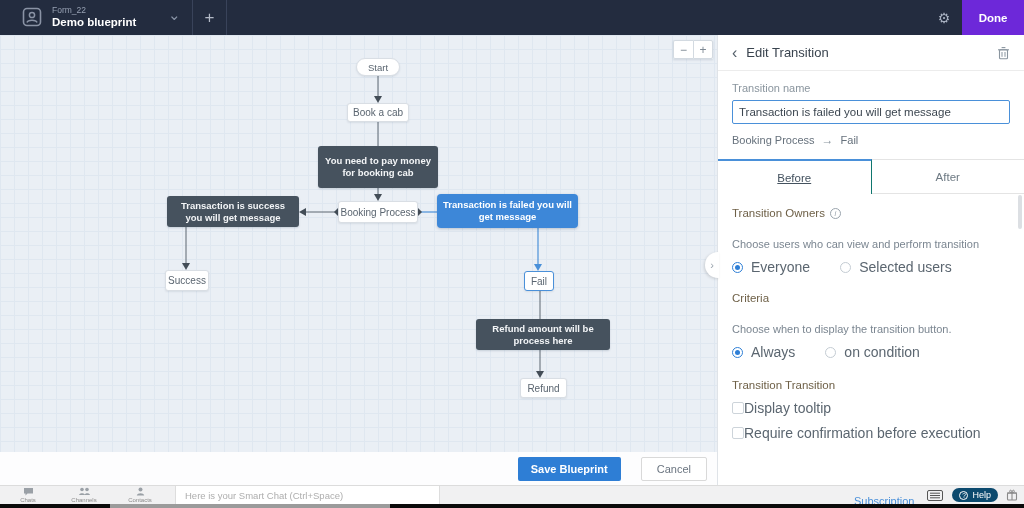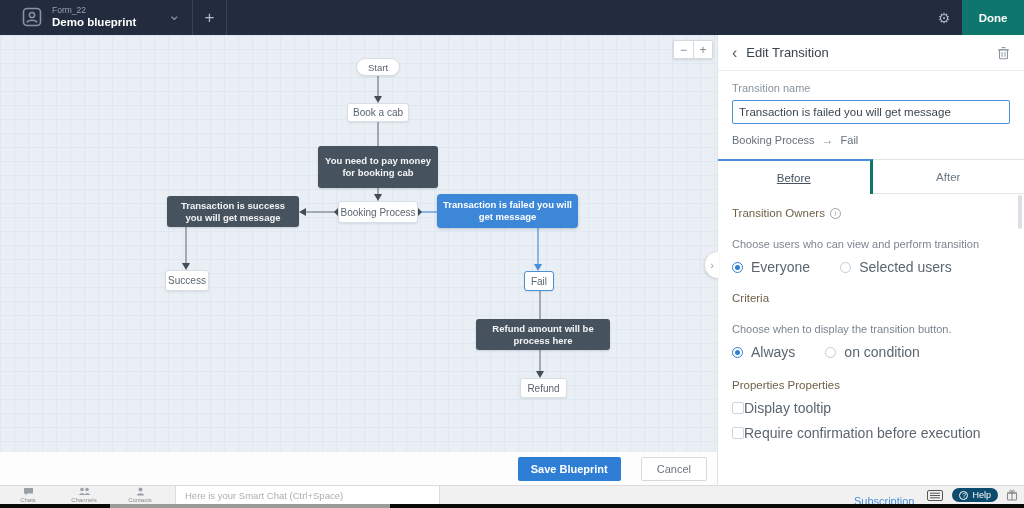--- a/index.html
+++ b/index.html
@@ -10,21 +10,21 @@
   .header { position:absolute; left:0; top:0; width:1024px; height:35px; background:#232c3f; }
   .hdr-tab { position:absolute; left:0; top:0; width:193px; height:35px; border-right:1px solid #39435a; }
   .form-icon { position:absolute; left:22px; top:7px; width:20px; height:20px; }
   .hdr-form-label { position:absolute; left:52px; top:5px; font-size:8.5px; color:#97a1b3; }
   .hdr-bp-name { position:absolute; left:52px; top:16px; font-size:11.5px; font-weight:700; color:#ffffff; }
   .hdr-chevron { position:absolute; left:168px; top:6px; font-size:15px; color:#8b96a8; }
   .hdr-plus { position:absolute; left:193px; top:0; width:34px; height:35px; border-right:1px solid #39435a;
               display:flex; align-items:center; justify-content:center; font-size:17px; color:#b3bac7; cursor:pointer; }
   .hdr-gear { position:absolute; left:930px; top:0; width:28px; height:35px; display:flex; align-items:center; justify-content:center;
               font-size:14px; color:#a9b2c2; cursor:pointer; }
-  .done-btn { position:absolute; right:0; top:0; width:62px; height:35px; background:#0f766e; color:#fff;
+  .done-btn { position:absolute; right:0; top:0; width:62px; height:35px; background:#6d28d9; color:#fff;
               font-size:11.5px; font-weight:700; display:flex; align-items:center; justify-content:center; cursor:pointer; }
 
   
   .canvas { position:absolute; left:0; top:35px; width:717px; height:417px; background-color:#eaeff5;
             background-image:linear-gradient(#dfe7f0 1px, transparent 1px), linear-gradient(90deg,#dfe7f0 1px, transparent 1px);
             background-size:14px 14px; overflow:hidden; }
   .connectors { position:absolute; left:0; top:0; }
   .node { position:absolute; display:flex; align-items:center; justify-content:center; text-align:center; }
   .node-white { background:#fff; border:1px solid #d9dee4; border-radius:3px; color:#5a6570; font-size:10px;
                 box-shadow:0 1px 2px rgba(40,60,90,.10); }
@@ -64,21 +64,21 @@
   .panel-title { font-size:13px; color:#39434e; }
   .trash-icon { margin-left:auto; cursor:pointer; }
   .panel-body { padding:11px 14px 0; }
   .field-label { font-size:11px; color:#8a959e; }
   .name-input { margin-top:6px; width:100%; height:24px; border:1px solid #4a90d9; border-radius:2px; padding:0 6px;
                 font-size:11.5px; color:#3c4650; font-family:"Liberation Sans", sans-serif; outline:none; background:#fff; }
   .path-row { margin-top:9px; font-size:11px; color:#66717c; display:flex; align-items:center; gap:7px; }
   .path-arrow { color:#8a959e; font-size:12px; }
   .tabs { display:flex; height:35px; margin-top:12px; }
   .tab { flex:1; display:flex; align-items:center; justify-content:center; font-size:11.5px; cursor:pointer; background:#fff; }
-  .tab-active { border-top:2px solid #4a90d9; color:#44525f; border-right:3px solid #0f766e;text-decoration:underline; }
+  .tab-active { border-top:2px solid #4a90d9; color:#44525f; border-right:1px solid #0f766e;text-decoration:underline; }
   .tab-inactive { border-top:1px solid #e4e4e4; border-bottom:1px solid #e4e4e4; color:#6d7983; }
   .panel-sections { padding:13px 14px 0; }
   .sec-heading { font-size:11.5px; color:#6f6148; display:flex; align-items:center; gap:5px; }
   .info-glyph { width:11px; height:11px; border:1px solid #9aa4ad; border-radius:50%; color:#9aa4ad; font-size:7.5px;
                 display:inline-flex; align-items:center; justify-content:center; font-style:italic; }
   .sec-desc { margin-top:19px; font-size:11px; color:#7b8691; }
   .choice-row { margin-top:9px; display:flex; align-items:center; gap:30px; }
   .choice { display:flex; align-items:center; gap:8px; cursor:pointer; }
   .radio { width:11px; height:11px; border-radius:50%; border:1px solid #c4ccd3; background:#fff; position:relative; flex:none; }
   .radio.sel { border-color:#2f7fd6; }
@@ -244,21 +244,21 @@
         </span>
         <span class="choice">
           <span class="radio"></span>
           <span class="choice-label">on condition</span>
         </span>
       </div>
     </div>
 
     <div class="sec-props">
       <div class="sec-heading">
-        <span>Properties Properties</span>
+        <span>Transition Transition</span>
       </div>
       <div class="check-row">
         <span class="checkbox"></span>
         <span class="choice-label">Display tooltip</span>
       </div>
       <div class="check-row">
         <span class="checkbox"></span>
         <span class="choice-label">Require confirmation before execution</span>
       </div>
     </div>

